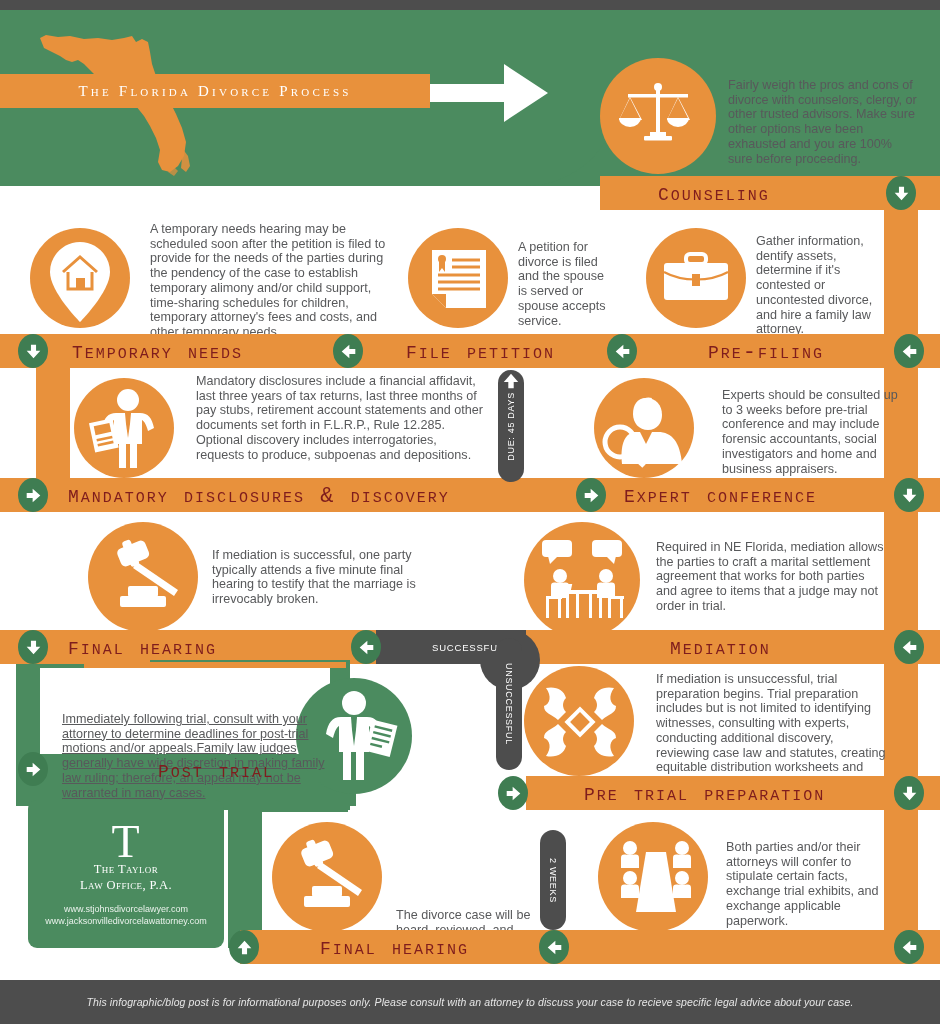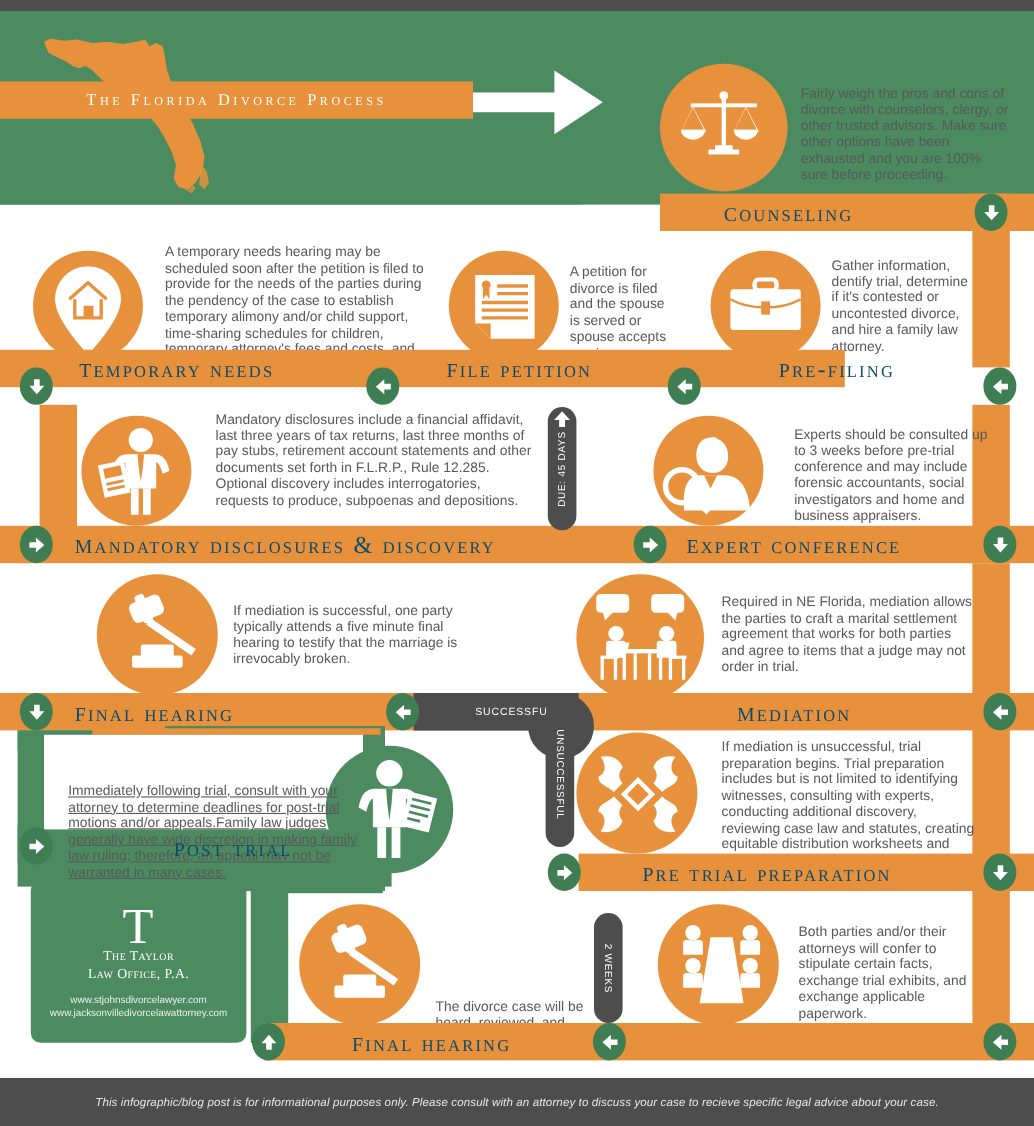--- a/index.html
+++ b/index.html
@@ -36,22 +36,22 @@
     letter-spacing: 2.0px;
     font-variant: small-caps;
     text-transform: lowercase;
     white-space: nowrap;
     line-height: 1;
   }
   .steplabel::first-letter { font-size: 25px; }
 
   
   .sc {
-    font-family: Liberation Serif, serif;
-    color:#0c4a6e;
+    font-family: Liberation Mono, monospace;
+    color:#7f1d1d;
     font-variant-caps: small-caps;
   }
 
   .circle {
     position: absolute;
     border-radius: 50%;
     background: #e8913c;
   }
   .circle.greenc { background: #4b8b5f; }
 
@@ -213,21 +213,21 @@
 
   <div class="circle" style="left:646px; top:228px; width:100px; height:100px;"></div>
   <div class="iconwrap" style="left:662px; top:252px; width:68px; height:52px;">
     <svg viewBox="0 0 68 52" width="68" height="52">
       <rect x="24" y="2" width="20" height="10" rx="4" fill="none" stroke="#fff" stroke-width="4"></rect>
       <rect x="2" y="11" width="64" height="37" rx="3" fill="#ffffff"></rect>
       <path d="M2,20 C20,30 48,30 66,20" fill="none" stroke="#e8913c" stroke-width="2.2"></path>
       <rect x="30" y="22" width="8" height="12" fill="#e8913c"></rect>
     </svg>
   </div>
-  <div class="body" style="left:756px; top:234px; width:130px;">Gather information, dentify trial, determine if it's contested or uncontested divorce, and hire a family law attorney.</div>
+  <div class="body" style="left:756px; top:234px; width:130px;">Gather information, dentify assets, determine if it's contested or uncontested divorce, and hire a family law attorney.</div>
 
   <div class="circle" style="left:408px; top:228px; width:100px; height:100px;"></div>
   <div class="iconwrap" style="left:430px; top:248px; width:58px; height:62px;">
     <svg viewBox="0 0 58 62" width="58" height="62">
       <path fill="#ffffff" d="M2,2 L56,2 L56,60 L16,60 L2,46 Z"></path>
       <path fill="#e8913c" d="M2,46 L16,46 L16,60 Z"></path>
       <g stroke="#e8913c" stroke-width="3">
         <line x1="22" y1="12" x2="50" y2="12"></line>
         <line x1="22" y1="19" x2="50" y2="19"></line>
         <line x1="8" y1="27" x2="50" y2="27"></line>
@@ -246,21 +246,21 @@
   <div class="iconwrap" style="left:50px; top:242px; width:60px; height:82px;">
     <svg viewBox="0 0 60 82" width="60" height="82">
       <path fill="#ffffff" d="M30,0 C13.5,0 0,13.5 0,30 C0,50 30,80 30,80 C30,80 60,50 60,30 C60,13.5 46.5,0 30,0 Z"></path>
       <path fill="none" stroke="#e8913c" stroke-width="3" d="M13,30 L30,15 L47,30"></path>
       <path fill="none" stroke="#e8913c" stroke-width="3" d="M18,30 L18,47 L42,47 L42,30"></path>
       <rect x="26" y="36" width="9" height="11" fill="#e8913c"></rect>
     </svg>
   </div>
   <div class="body" style="left:150px; top:222px; width:248px;">A temporary needs hearing may be scheduled soon after the petition is filed to provide for the needs of the parties during the pendency of the case to establish temporary alimony and/or child support, time-sharing schedules for children, temporary attorney's fees and costs, and other temporary needs.</div>
 
-  <div class="bar orange" style="left:0px; top:318px; width:768px;">
+  <div class="bar orange" style="left:0px; top:334px; width:940px;">
     <span class="sc steplabel" style="position:absolute; left:72px; font-size:22px;">Temporary Needs</span>
     <span class="sc steplabel" style="position:absolute; left:406px; font-size:22px;">File Petition</span>
     <span class="sc steplabel" style="position:absolute; left:708px; font-size:22px;">Pre-Filing</span>
   </div>
   <div class="arrowbadge" style="left:18px; top:334px;">
     <svg viewBox="0 0 20 20" width="17" height="17">
         <path fill="#fff" d="M10,18 L2,9 L7,9 L7,2 L13,2 L13,9 L18,9 Z"></path>
       </svg>
   </div>
   <div class="arrowbadge" style="left:333px; top:334px;">

